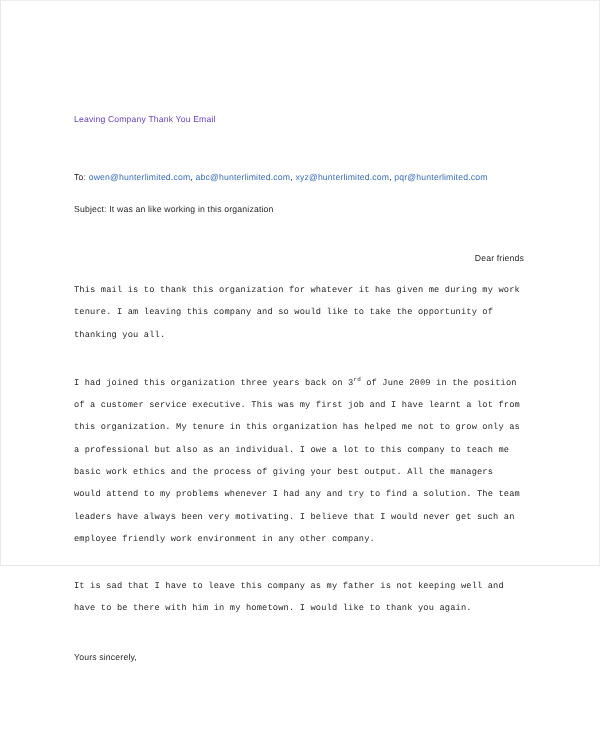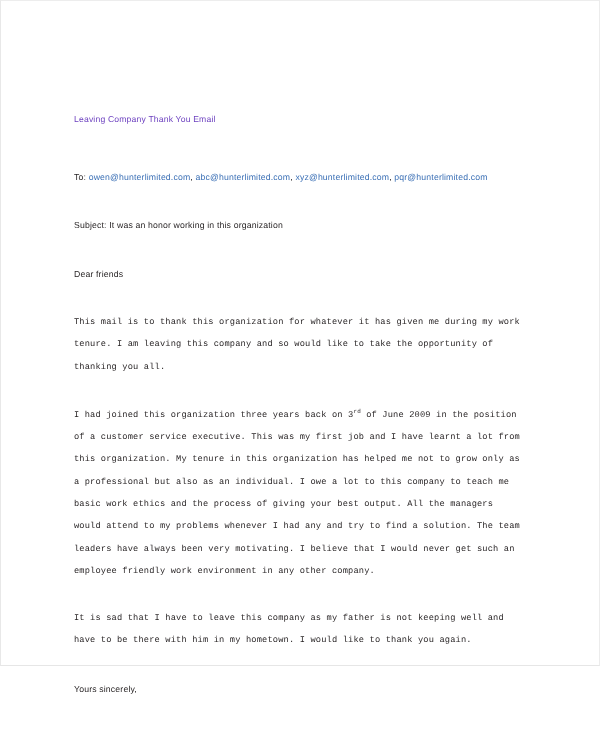--- a/index.html
+++ b/index.html
@@ -10,21 +10,21 @@
   body {
     width: 600px;
     height: 730px;
     font-family: "Liberation Sans", sans-serif;
     overflow: hidden;
   }
   .page {
     position: relative;
     box-sizing: border-box;
     width: 600px;
-    height: 666px;
+    height: 566px;
     background: #ffffff;
     border-left: 1px solid #e8e8e8;
     border-right: 1px solid #ececec;
     border-top: 1px solid #ededed;
     border-bottom: 1px solid #e6e6e6;
   }
   .doc-body {
     position: absolute;
     left: 73px;
     top: 112px;
@@ -39,27 +39,28 @@
     font-weight: 400;
   }
   .line-block {
     font-size: 8.7px;
     color: #231f20;
     line-height: 22.3px;
     letter-spacing: 0.16px;
     margin: 0;
   }
   .to-line {
-    margin-bottom: 26px;
+    margin-bottom: 10px;
   }
   .subject-line {
     margin-bottom: 26px;
   }
   .salutation {
-    margin-bottom: 26px;
+    margin-bottom: 10px;
+    text-align: right;
   }
   .para {
     font-size: 8.7px;
     color: #231f20;
     line-height: 22.3px;
     letter-spacing: 0.16px;
     margin: 0 0 26px 0;
     text-align: left;
     font-family: Liberation Mono, monospace;
   }
@@ -97,21 +98,21 @@
 
     <div class="doc-title">Leaving Company Thank You Email</div>
 
     <div class="line-block to-line">
       <span class="to-label">To:</span>
       <span>
         <a class="email-link" href="#">owen@hunterlimited.com</a><span>, </span><a class="email-link" href="#">abc@hunterlimited.com</a><span>, </span><a class="email-link" href="#">xyz@hunterlimited.com</a><span>, </span><a class="email-link" href="#">pqr@hunterlimited.com</a>
       </span>
     </div>
 
-    <div class="line-block subject-line">Subject: It was an honor working in this organization</div>
+    <div class="line-block subject-line">Subject: It was an like working in this organization</div>
 
     <div class="line-block salutation">Dear friends</div>
 
     <p class="para">This mail is to thank this organization for whatever it has given me during my work tenure. I am leaving this company and so would like to take the opportunity of thanking you all.</p>
 
     <p class="para para-long">
       <span>I had joined this organization three years back on 3</span><sup class="ordinal">rd</sup><span> of June 2009 in the position of a customer service executive. This was my first job and I have learnt a lot from this organization. My tenure in this organization has helped me not to grow only as a professional but also as an individual. I owe a lot to this company to teach me basic work ethics and the process of giving your best output. All the managers would attend to my problems whenever I had any and try to find a solution. The team leaders have always been very motivating. I believe that I would never get such an employee friendly work environment in any other company.</span>
     </p>
 
     <p class="para">It is sad that I have to leave this company as my father is not keeping well and have to be there with him in my hometown. I would like to thank you again.</p>

